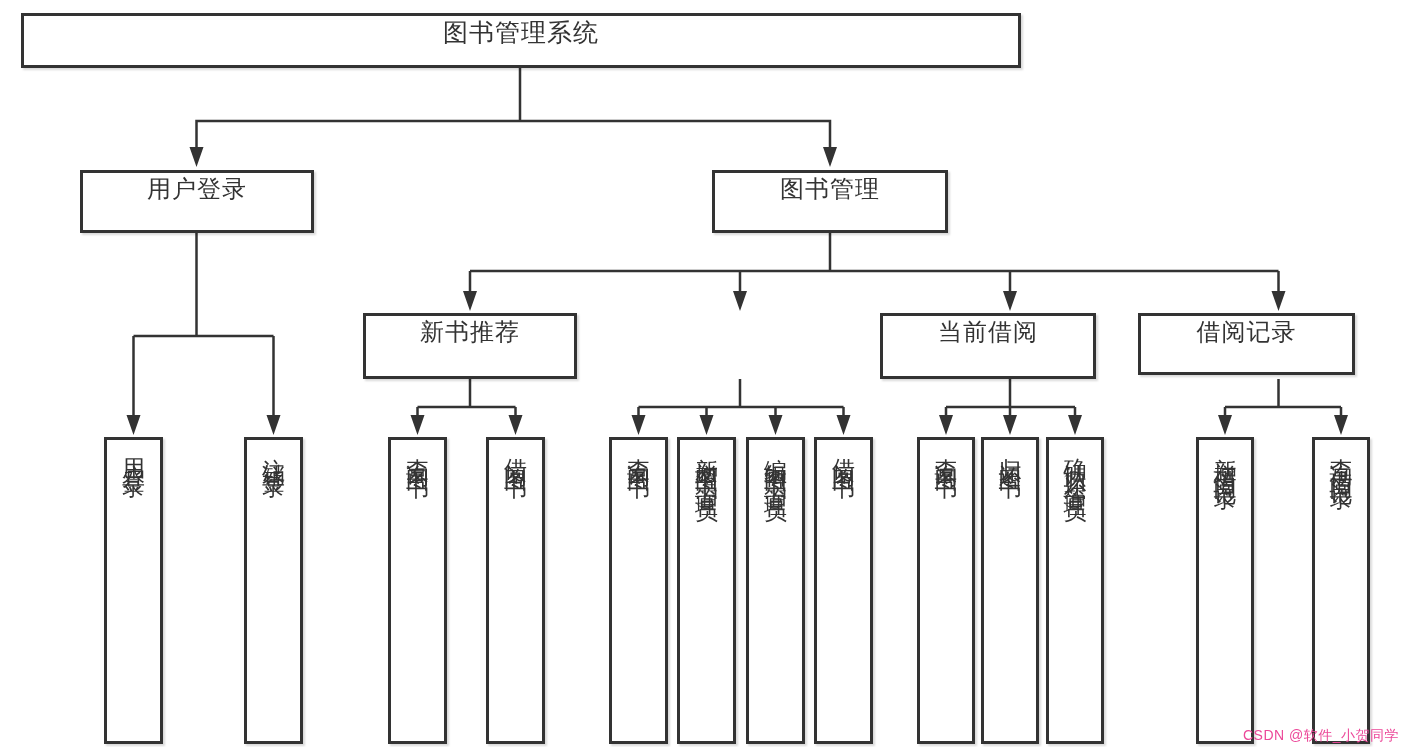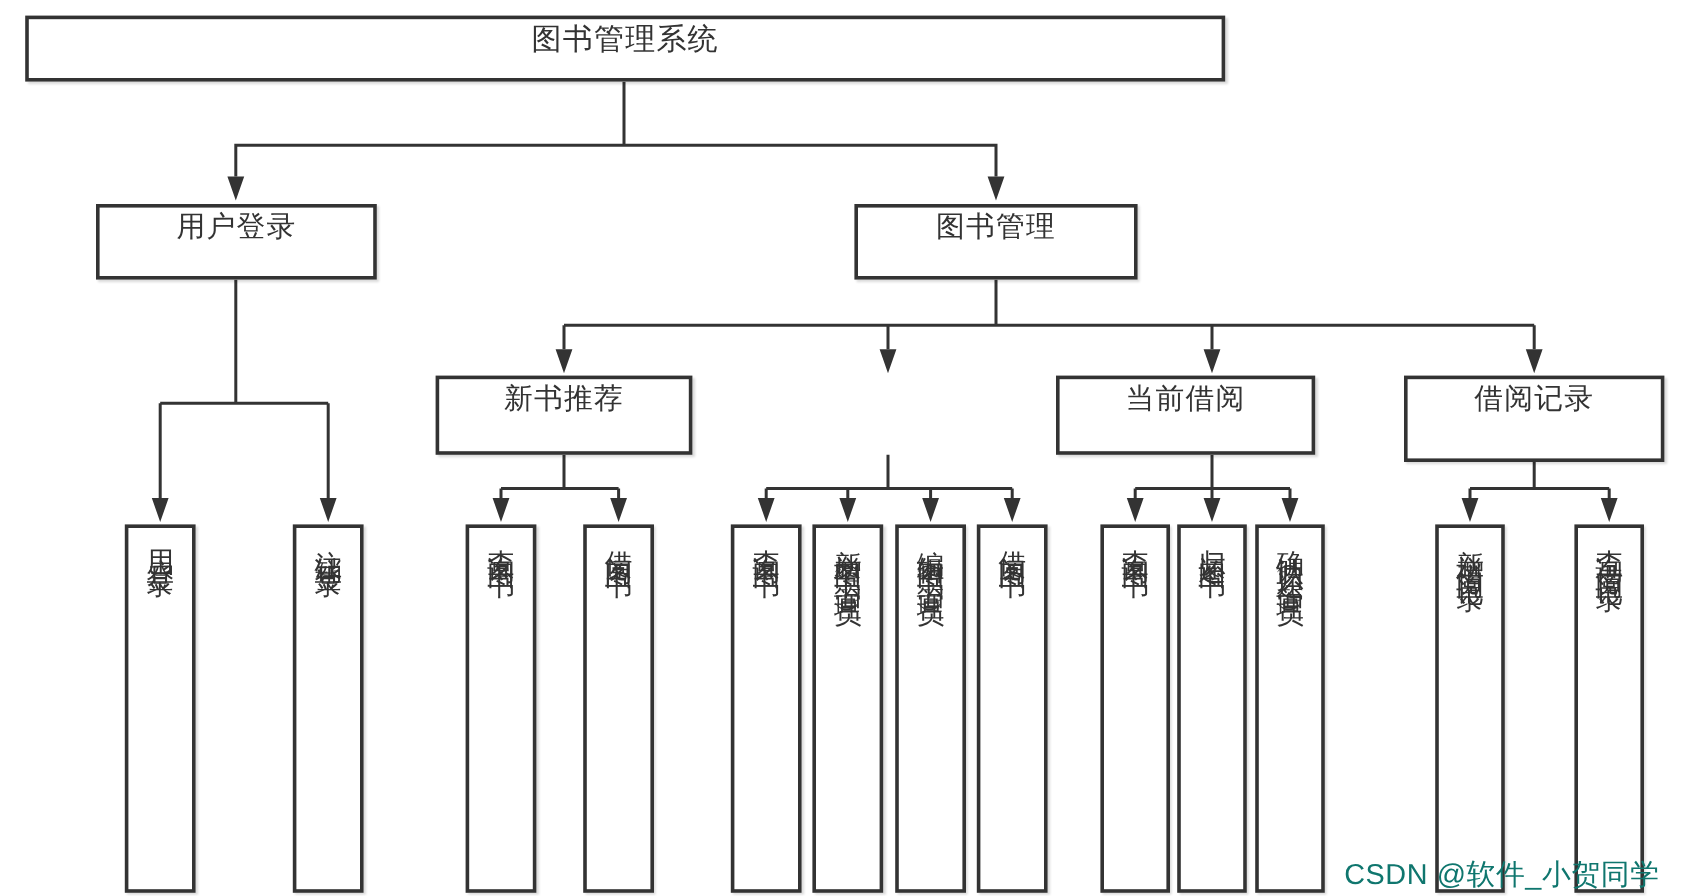--- a/index.html
+++ b/index.html
@@ -25,23 +25,23 @@
   .v .vlbl{
     writing-mode:vertical-lr;
     text-orientation:mixed;
     font-size:23px;
     letter-spacing:6px;
     line-height:1;
     white-space:nowrap;
   }
   .watermark{
     position:absolute;
-    right:22px;bottom:2px;
-    font-size:24px;
-    color:#0f766e;
+    right:6px;bottom:2px;
+    font-size:14px;
+    color:#ec4899;
     letter-spacing:0.5px;
     white-space:nowrap;
   }
 </style>
 </head>
 <body>
 
 <div class="canvas">
 
   <svg class="connectors" viewBox="0 0 1405 747" xmlns="http://www.w3.org/2000/svg">
@@ -75,21 +75,21 @@
   <div class="node h" style="left:712px;top:170px;width:236px;height:63px">
     <span class="lbl">图书管理</span>
   </div>
 
   <div class="node h" style="left:363px;top:313px;width:214px;height:66px">
     <span class="lbl">新书推荐</span>
   </div>
   <div class="node h" style="left:880px;top:313px;width:216px;height:66px">
     <span class="lbl">当前借阅</span>
   </div>
-  <div class="node h" style="left:1170px;top:313px;width:217px;height:72px">
+  <div class="node h" style="left:1138px;top:313px;width:217px;height:62px">
     <span class="lbl">借阅记录</span>
   </div>
 
   <div class="node v" style="left:104px;top:437px;width:59px;height:307px">
     <span class="vlbl">用户登录</span>
   </div>
   <div class="node v" style="left:244px;top:437px;width:59px;height:307px">
     <span class="vlbl">注销登录</span>
   </div>
 

